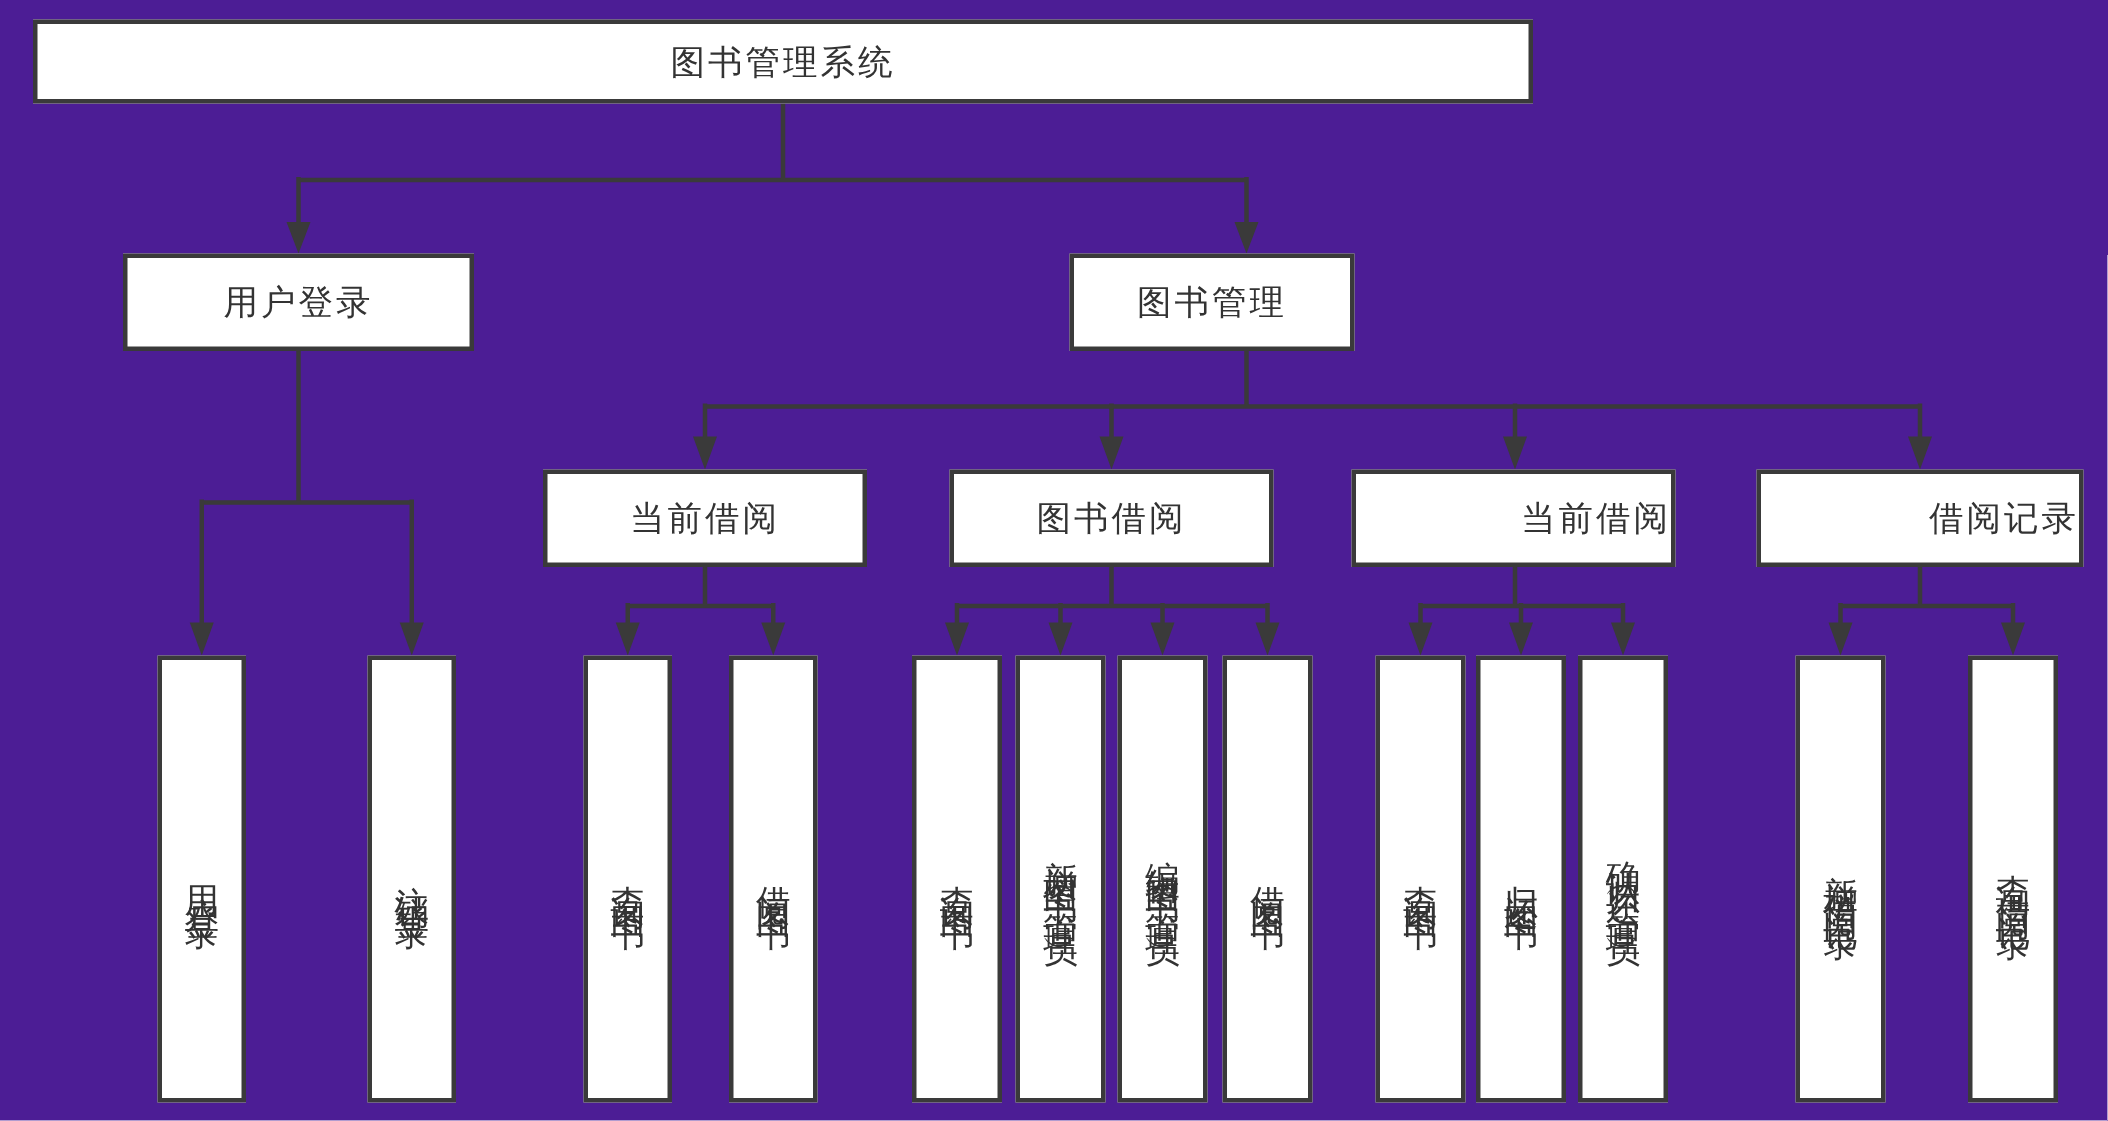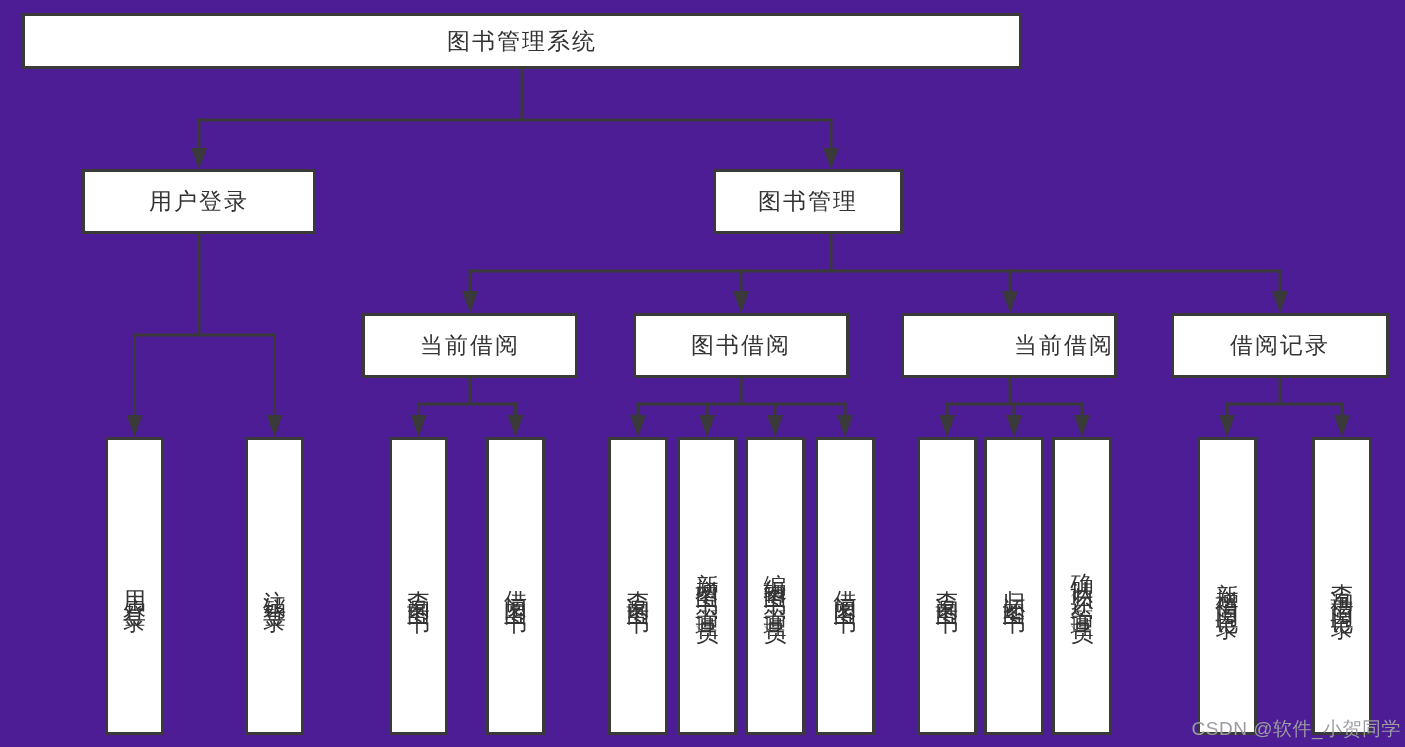--- a/index.html
+++ b/index.html
@@ -104,21 +104,21 @@
 
   <div class="node hnode" style="left:362px; top:313px; width:216px; height:65px;">
     <span>当前借阅</span>
   </div>
   <div class="node hnode" style="left:633px; top:313px; width:216px; height:65px;">
     <span>图书借阅</span>
   </div>
   <div class="node hnode" style="left:901px; top:313px; width:216px; height:65px;justify-content:flex-end;">
     <span>当前借阅</span>
   </div>
-  <div class="node hnode" style="left:1171px; top:313px; width:218px; height:65px;">
+  <div class="node hnode" style="left:1171px; top:313px; width:218px; height:65px;justify-content:flex-end;">
     <span>借阅记录</span>
   </div>
 
   <div class="node leaf" style="left:105px; top:437px; width:59px; height:298px;">
     <span>用户登录</span>
   </div>
   <div class="node leaf" style="left:245px; top:437px; width:59px; height:298px;">
     <span>注销登录</span>
   </div>
 
@@ -152,14 +152,13 @@
     <span>确认归还（管理员）</span>
   </div>
 
   <div class="node leaf" style="left:1197px; top:437px; width:60px; height:298px;">
     <span>新增借阅记录</span>
   </div>
   <div class="node leaf" style="left:1312px; top:437px; width:60px; height:298px;">
     <span>查询借阅记录</span>
   </div>
 
-  <div class="watermark">CSDN @软件_小贺同学</div>
 </div>
 
 </body></html>

